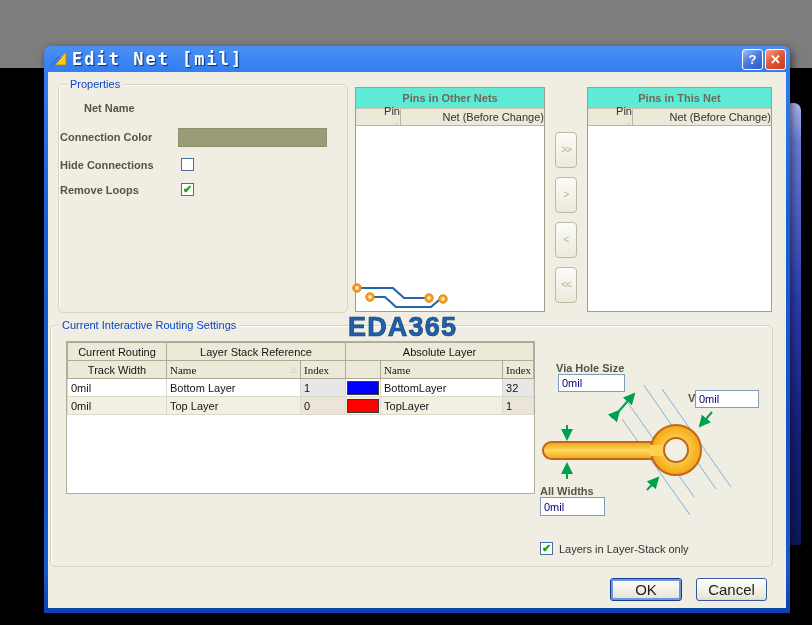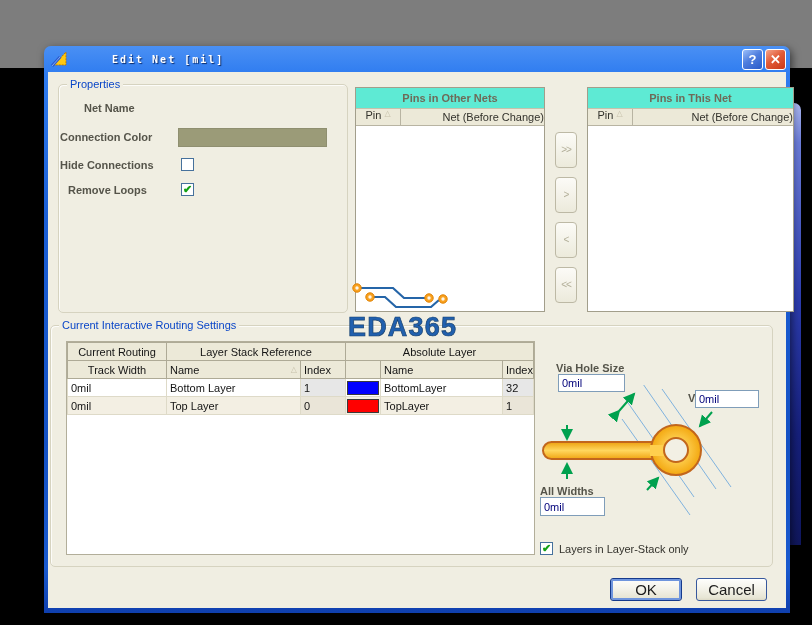--- a/index.html
+++ b/index.html
@@ -11,22 +11,22 @@
     border-radius:7px 7px 0 0;
     background:linear-gradient(180deg,#aab7ef 0%,#6b7cd8 9%,#2c3cae 45%,#16207c 75%,#10175e 100%); }
 
   
   .dialog { position:absolute; left:44px; top:46px; width:746px; height:567px;
     border-radius:7px 7px 0 0;
     background:linear-gradient(180deg,#4a90f4 0%,#2f7cf0 5%,#1b5fd6 30%,#1451c4 70%,#1959ce 92%,#0f3fae 100%);
     box-shadow:2px 3px 8px rgba(0,0,0,.55); }
   .titlebar { position:absolute; left:0; top:0; right:0; height:26px; display:flex; align-items:center; padding:0 4px; }
   .title-icon { width:18px; height:18px; margin:0 4px 0 2px; flex:0 0 auto; }
-  .title-text { color:#fff; font-family:"DejaVu Sans Mono", monospace; font-weight:bold; font-size:10px;
-    letter-spacing:2px; text-shadow:1px 1px 1px #0a2a6a; flex:1; white-space:nowrap;margin-left:40px; }
+  .title-text { color:#fff; font-family:"DejaVu Sans Mono", monospace; font-weight:bold; font-size:17px;
+    letter-spacing:2px; text-shadow:1px 1px 1px #0a2a6a; flex:1; white-space:nowrap; }
   .tb-btn { width:21px; height:21px; border:1px solid #fff; border-radius:3px; margin-left:2px;
     color:#fff; font-weight:bold; font-size:13px; line-height:19px; text-align:center; cursor:pointer; }
   .tb-help { background:linear-gradient(145deg,#9cc0fa 0%,#4f7ede 45%,#2a5ac8 100%); }
   .tb-close { background:linear-gradient(145deg,#f4a58c 0%,#e25b38 45%,#c93818 100%); }
 
   .client { position:absolute; left:4px; right:4px; top:26px; bottom:5px; background:#f0eee2; }
 
   
   .groupbox { position:absolute; border:1px solid #d6d3c0; border-radius:5px;
     box-shadow:inset 1px 1px 0 rgba(255,255,255,.8); }
@@ -44,36 +44,36 @@
   .swatch { position:absolute; left:130px; top:56px; width:149px; height:19px; border:1px solid #8f8f70; cursor:pointer; }
 
   .checkbox { position:absolute; width:13px; height:13px; background:#fff; border:1px solid #46719c;
     font-size:11px; line-height:11px; text-align:center; color:#13a113; font-weight:bold; cursor:pointer; }
 
   
   .panel { position:absolute; border:1px solid #a29e8b; display:flex; flex-direction:column; background:#fff; }
   .panel-title { height:21px; background:#5eead4; border-bottom:1px solid #c6c2ac; color:#6e6a58;
     font-weight:bold; text-align:center; line-height:20px; }
   .panel-cols { height:17px; background:#ece9d8; border-bottom:1px solid #b8b4a2; display:flex; color:#33322c; }
-  .col-pin { width:45px; display:flex; align-items:flex-start; justify-content:center; gap:3px; border-right:1px solid #b8b4a2; cursor:pointer; }
+  .col-pin { width:45px; display:flex; align-items:flex-end; justify-content:center; gap:3px; border-right:1px solid #b8b4a2; cursor:pointer;flex-direction:column; }
   .col-net { flex:1; text-align:right; line-height:16px; cursor:pointer; }
   .sort { color:#c8c2ac; font-size:8px; }
   .panel-body { flex:1; background:#fff; }
 
   .xfer { position:absolute; width:22px; height:36px; border:1px solid #bdb9a5; border-radius:4px;
     background:linear-gradient(180deg,#fcfbf7,#eceadb); color:#b3af99; font-size:10px;
     text-align:center; line-height:34px; letter-spacing:-1px; cursor:pointer; }
 
   
-  .rtable { position:absolute; left:18px; top:269px; width:469px; height:214px; background:#fff;
+  .rtable { position:absolute; left:18px; top:269px; width:469px; height:153px; background:#fff;
     border:1px solid #b2ae9a; }
   .rtable table { border-collapse:collapse; width:100%; table-layout:fixed; }
   .rtable th { background:#ece9d8; border:1px solid #aeaa96; font-weight:normal; height:18px; padding:0 3px; }
   .rtable td { border:1px solid #dedac8; height:18px; padding:0 3px; overflow:hidden; white-space:nowrap; cursor:text; }
-  .th-left { text-align:left; }
+  .th-left { text-align:left;font-family:Liberation Serif, serif; }
   .name-th { display:flex; align-items:center; justify-content:space-between; }
   .swcell { padding:1px !important; cursor:pointer; }
   .swcell > div { width:100%; height:14px; border:1px solid #3a3a3a; }
   .r0 { background:#fff; } .r0i { background:#e7e7e7; }
   .r1 { background:#f3efe3; } .r1i { background:#eae5d8; }
 
   .xp-input { position:absolute; height:18px; border:1px solid #7f9db9; background:#fff;
     font-family:"Liberation Sans", sans-serif; font-size:11px; color:#00007a; padding:0 3px; }
 
   
@@ -109,41 +109,41 @@
     <div class="client">
 
       <div class="groupbox" style="left:10px;top:12px;width:290px;height:229px;">
         <span class="group-label">Properties</span>
       </div>
       <span class="lbl" style="left:12px;top:30px;padding-left:24px;">Net Name</span>
       <span class="lbl" style="left:12px;top:59px;">Connection Color</span>
       <div class="swatch" style="background: rgb(155, 155, 120);"></div>
       <span class="lbl" style="left:12px;top:87px;">Hide Connections</span>
       <span class="checkbox" style="left:133px;top:86px;"></span>
-      <span class="lbl" style="left:12px;top:112px;padding-left:8px;">Remove Loops</span>
+      <span class="lbl" style="left:12px;top:112px;">Remove Loops</span>
       <span class="checkbox" style="left:133px;top:111px;">✔</span>
 
       <div class="panel" style="left:307px;top:15px;width:190px;height:225px;">
         <div class="panel-title">Pins in Other Nets</div>
         <div class="panel-cols">
           <div class="col-pin">
             <span>Pin</span>
             <span class="sort">△</span>
           </div>
           <div class="col-net">Net (Before Change)</div>
         </div>
         <div class="panel-body"></div>
       </div>
 
       <div class="xfer" style="left:507px;top:60px;">&gt;&gt;</div>
       <div class="xfer" style="left:507px;top:105px;">&gt;</div>
       <div class="xfer" style="left:507px;top:150px;">&lt;</div>
       <div class="xfer" style="left:507px;top:195px;">&lt;&lt;</div>
 
-      <div class="panel" style="left:539px;top:15px;width:207px;height:225px;">
+      <div class="panel" style="left:539px;top:15px;width:185px;height:225px;">
         <div class="panel-title">Pins in This Net</div>
         <div class="panel-cols">
           <div class="col-pin">
             <span>Pin</span>
             <span class="sort">△</span>
           </div>
           <div class="col-net">Net (Before Change)</div>
         </div>
         <div class="panel-body"></div>
       </div>

